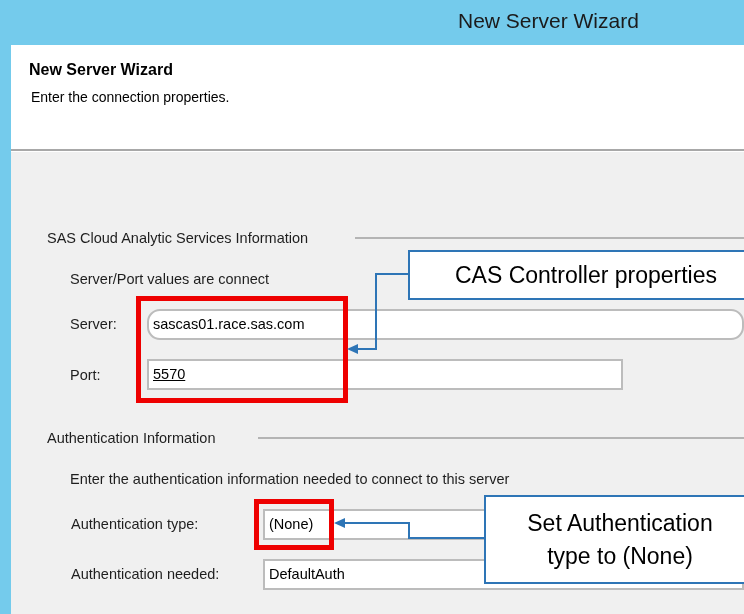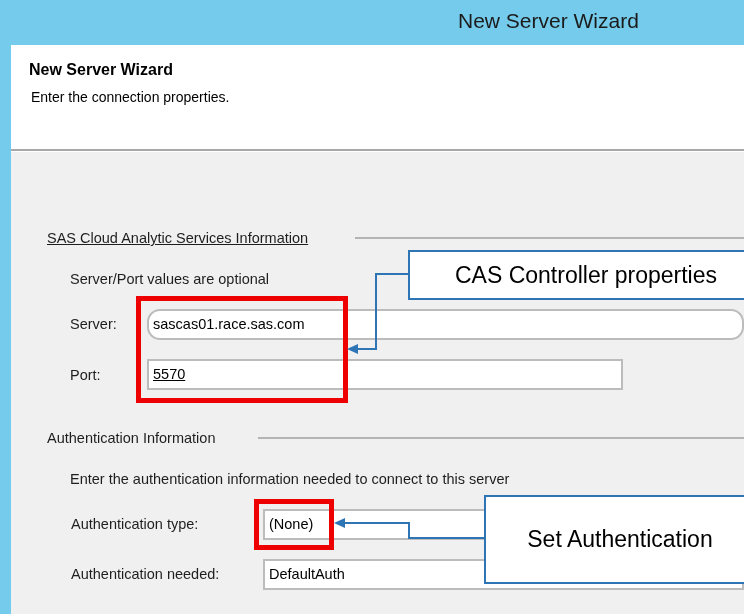--- a/index.html
+++ b/index.html
@@ -76,22 +76,22 @@
 <div class="frame-left"></div>
 
 <div class="header-panel">
   <div class="header-title">New Server Wizard</div>
   <div class="header-sub">Enter the connection properties.</div>
 </div>
 
 <div class="body-panel"></div>
 
 <div class="group-line" style="left:355px; top:237px; width:389px;"></div>
-<div class="group-title" style="left:47px; top:230px;text-decoration:underline;">SAS Cloud Analytic Services Information</div>
-<div class="label" style="left:70px; top:271px;">Server/Port values are optional</div>
+<div class="group-title" style="left:47px; top:230px;">SAS Cloud Analytic Services Information</div>
+<div class="label" style="left:70px; top:271px;">Server/Port values are connect</div>
 
 <div class="label" style="left:70px; top:316px;">Server:</div>
 <div class="input" style="left:147px; top:309px; width:597px; height:31px;border-radius:13px;">sascas01.race.sas.com</div>
 
 <div class="label" style="left:70px; top:367px;">Port:</div>
 <div class="input" style="left:147px; top:359px; width:476px; height:31px;text-decoration:underline;">5570</div>
 
 <div class="group-line" style="left:258px; top:437px; width:486px;"></div>
 <div class="group-title" style="left:47px; top:430px;">Authentication Information</div>
 <div class="label" style="left:70px; top:471px;">Enter the authentication information needed to connect to this server</div>
@@ -110,13 +110,14 @@
   <polygon points="347,349 358,344 358,354" fill="#2e75b6"></polygon>
   <polyline points="484,538 409,538 409,523 344,523" fill="none" stroke="#2e75b6" stroke-width="2"></polyline>
   <polygon points="334,523 345,518 345,528" fill="#2e75b6"></polygon>
 </svg>
 
 <div class="callout" style="left:408px; top:250px; width:356px; height:50px;">
   <span>CAS Controller properties</span>
 </div>
 <div class="callout" style="left:484px; top:495px; width:272px; height:89px; flex-direction:column;">
   <span>Set Authentication</span>
+  <span>type to (None)</span>
 </div>
 
 </body></html>

